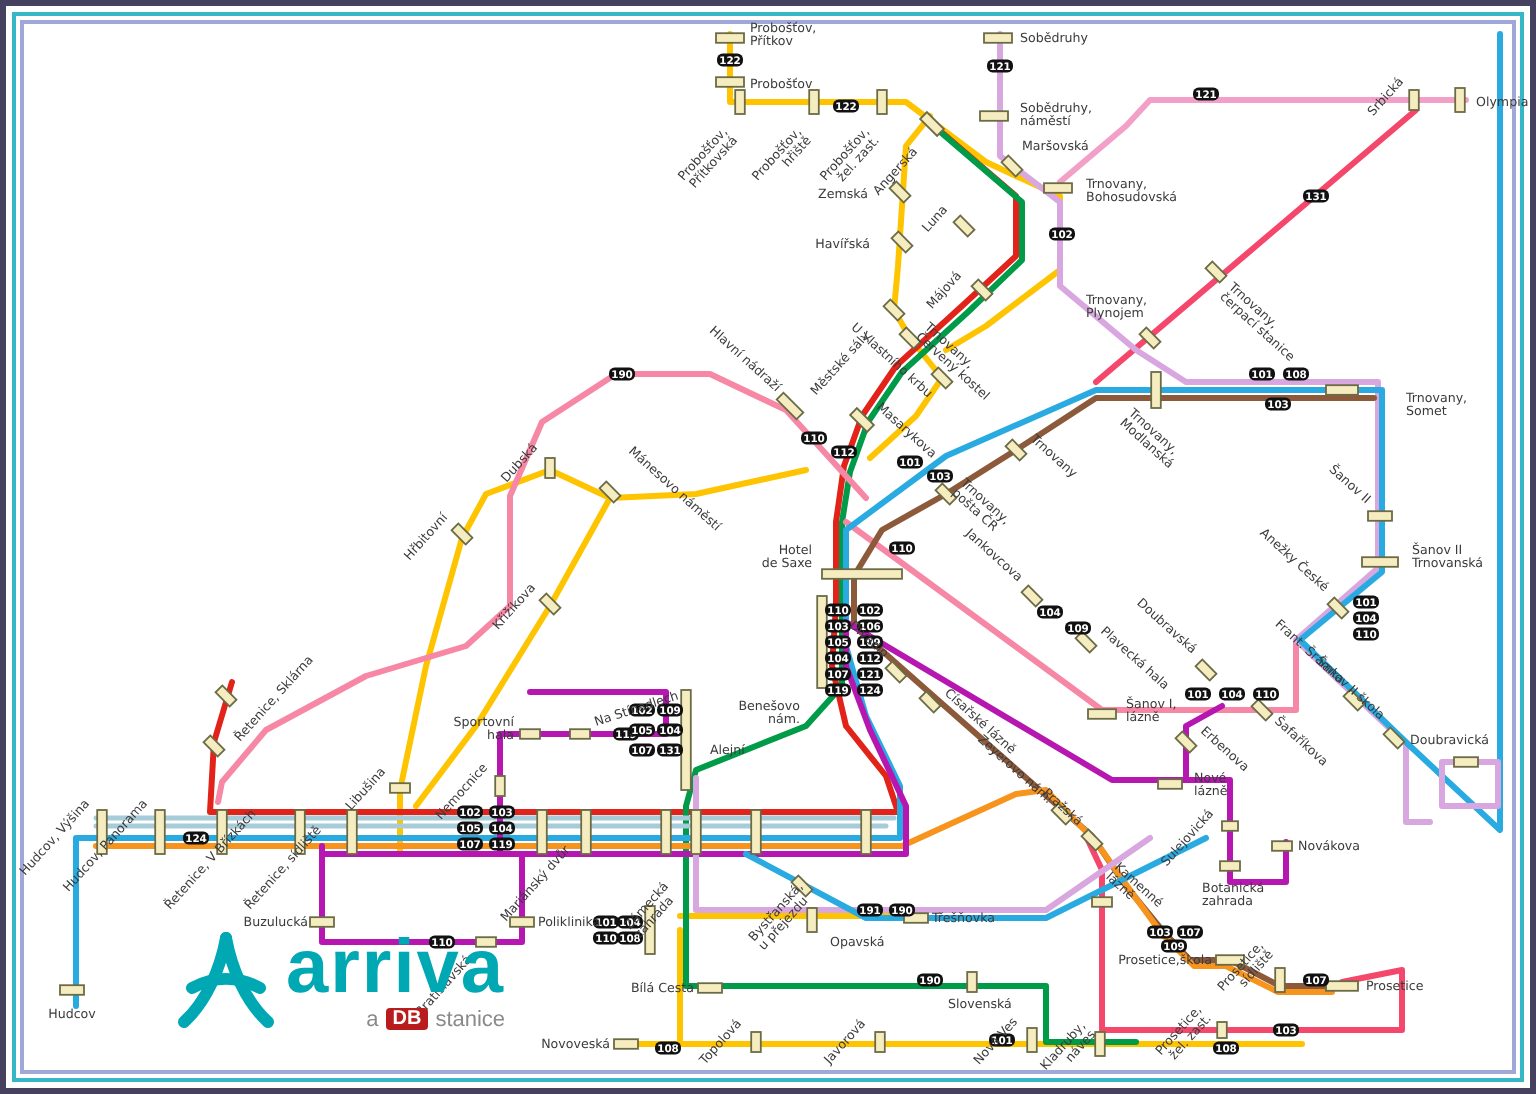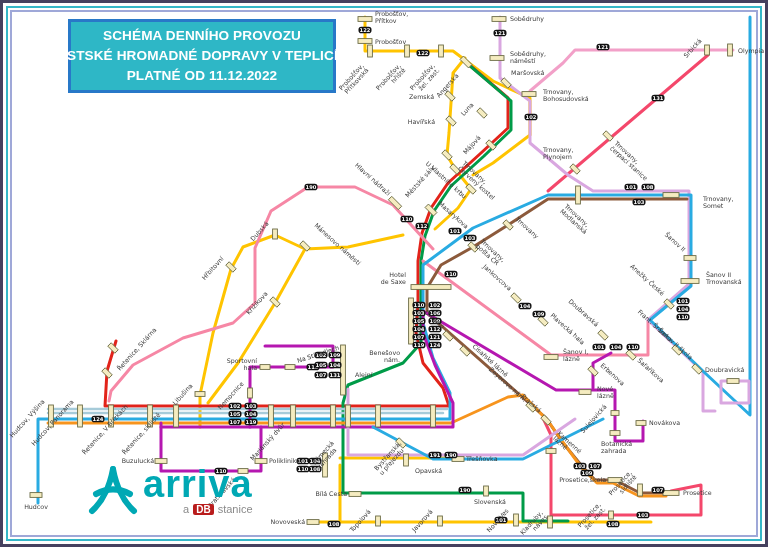--- a/index.html
+++ b/index.html
@@ -355,25 +355,20 @@
       <text text-anchor="end" font-size="6.3" fill="#3b3b3b" font-family="&quot;DejaVu Sans&quot;,sans-serif" transform="translate(302 521) rotate(0)"><tspan x="0" dy="0">Novoveská</tspan></text>
       <text text-anchor="end" font-size="6.3" fill="#3b3b3b" font-family="&quot;DejaVu Sans&quot;,sans-serif" transform="translate(368 509) rotate(-48)"><tspan x="0" dy="0">Topolová</tspan></text>
       <text text-anchor="end" font-size="6.3" fill="#3b3b3b" font-family="&quot;DejaVu Sans&quot;,sans-serif" transform="translate(430 509) rotate(-48)"><tspan x="0" dy="0">Javorová</tspan></text>
       <text text-anchor="end" font-size="6.3" fill="#3b3b3b" font-family="&quot;DejaVu Sans&quot;,sans-serif" transform="translate(344 493) rotate(0)"><tspan x="0" dy="0">Bílá Cesta</tspan></text>
       <text text-anchor="start" font-size="6.3" fill="#3b3b3b" font-family="&quot;DejaVu Sans&quot;,sans-serif" transform="translate(471 501) rotate(0)"><tspan x="0" dy="0">Slovenská</tspan></text>
       <text text-anchor="start" font-size="6.3" fill="#3b3b3b" font-family="&quot;DejaVu Sans&quot;,sans-serif" transform="translate(412 470) rotate(0)"><tspan x="0" dy="0">Opavská</tspan></text>
       <text text-anchor="start" font-size="6.3" fill="#3b3b3b" font-family="&quot;DejaVu Sans&quot;,sans-serif" transform="translate(463 458) rotate(0)"><tspan x="0" dy="0">Třešňovka</tspan></text>
       <text text-anchor="start" font-size="6.3" fill="#3b3b3b" font-family="&quot;DejaVu Sans&quot;,sans-serif" transform="translate(374 468) rotate(-48)"><tspan x="0" dy="0">Bystřanská,</tspan><tspan x="0" dy="6.6">u přejezdu</tspan></text>
     </svg>
 
-  <div class="titlebox">
-    <div>SCHÉMA DENNÍHO PROVOZU</div>
-    <div>MĚSTSKÉ HROMADNÉ DOPRAVY V TEPLICÍCH</div>
-    <div>PLATNÉ OD 11.12.2022</div>
-  </div>
 
   <div class="logo">
     <span class="glyph">
       <svg width="52" height="56" viewBox="0 0 52 56">
         <g fill="none" stroke="#00A8B4" stroke-width="6" stroke-linecap="round">
           <path d="M26,8 C23,24 16,40 5,50"></path>
           <path d="M26,8 C29,24 36,40 47,50"></path>
           <path d="M9,33 C20,27 32,27 43,33"></path>
         </g>
       </svg>

